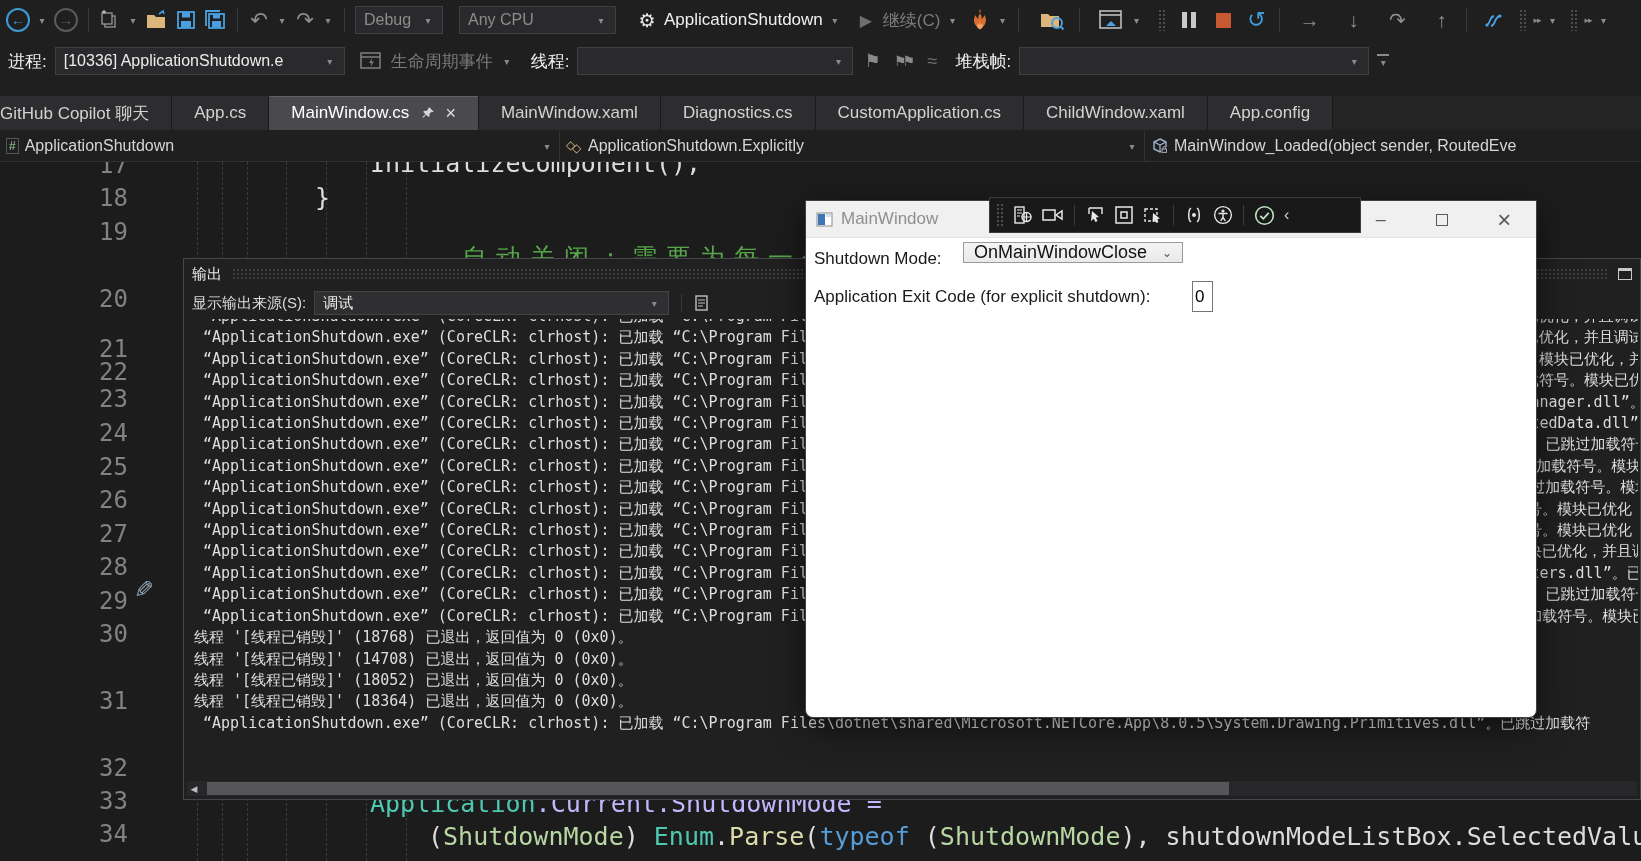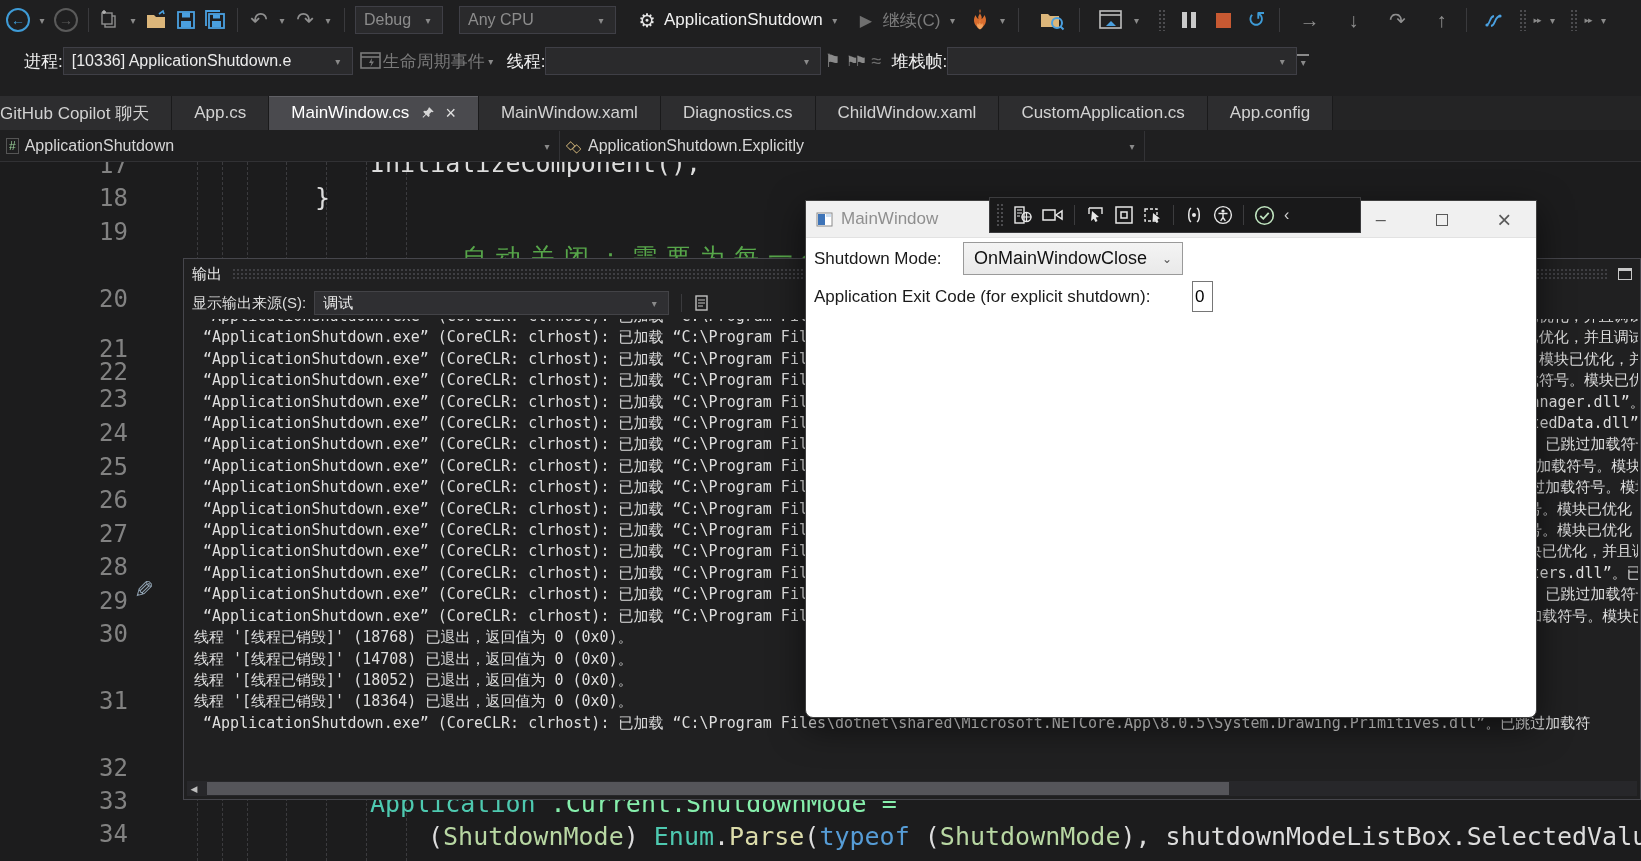--- a/index.html
+++ b/index.html
@@ -22,21 +22,21 @@
   .combo-dark.lit { color:#ececec; }
   .startgrp { display:flex; align-items:center; gap:6px; color:#f0f0f0; font-size:17px; }
   .disabledtxt { color:#7b7b7b; font-size:17px; }
   .grip { width:8px; height:22px; background-image:radial-gradient(#4c4c4f 1.2px, transparent 1.3px); background-size:4px 4px; }
   .pausebars { display:flex; gap:4px; }
   .pausebars i { display:block; width:5px; height:16px; background:#c9c9c9; }
   .stopsq { width:15px; height:15px; background:#c7593284; background:#c75932; }
   .chev2 { font-size:9px; color:#8a8a8a; letter-spacing:-1px; }
   svg.icon { display:block; }
   
-  #row2 { position:absolute; left:0; top:40px; width:100%; height:42px; display:flex; align-items:center; padding:0 24px; background:#1f1f20; z-index:300; overflow:hidden; }
+  #row2 { position:absolute; left:0; top:40px; width:100%; height:42px; display:flex; align-items:center; gap:8px; padding:0 8px; background:#1f1f20; z-index:300; overflow:hidden; }
   .lbl { font-size:17px; color:#f0f0f0; white-space:nowrap; }
   .lbl.dim { color:#7a7a7a; }
   
   #tabbar { position:absolute; left:0; top:96px; width:100%; height:34px; display:flex; background:#242425; z-index:300; overflow:hidden; }
   .tab { display:flex; align-items:center; gap:8px; padding:0 22px; background:#2d2d2f; border-right:1px solid #1a1a1b; font-size:17px; color:#d2d2d2; white-space:nowrap; }
   .tab:first-child { margin-left:-14px; padding-left:14px; }
   .tab.active { background:#4a4a4e; color:#ffffff; box-shadow:inset 0 1px 0 #606065; }
   .tab .pin { width:14px; height:14px; margin-left:4px; }
   .tab .tabx { font-size:18px; color:#e0e0e0; margin-left:2px; }
   
@@ -80,21 +80,21 @@
   .aw-titlebar { position:absolute; left:0; top:0; right:0; height:37px; background:#f0f0f0; display:flex; align-items:center; padding:0 10px; gap:8px; border-bottom:1px solid #e2e2e2; }
   .aw-title { font-size:17px; color:#8f8f8f; }
   .aw-sys { position:absolute; right:0; top:0; width:185px; height:37px; display:flex; align-items:center; justify-content:space-around; }
   .aw-sys span { font-size:18px; color:#5a5a5a; }
   .aw-max { width:12px; height:12px; border:1px solid #5a5a5a; }
   .dbgbar { position:absolute; left:183px; top:-4px; width:372px; height:36px; background:#19191a; border:1px solid #3c3c3e; display:flex; align-items:center; gap:9px; padding:0 6px; }
   .dbgbar .vsep { background:#3c3c3e; height:20px; margin:0 1px; }
   .dbgbar .grip { height:24px; }
   .dbg-chev { color:#cfcfcf; font-size:16px; }
   .aw-label { position:absolute; font-size:17px; color:#1a1a1a; }
-  .aw-combo { position:absolute; left:157px; top:41px; width:220px; height:33px; background:linear-gradient(#f4f4f4,#e9e9e9); border:1px solid #9a9a9a; display:flex; align-items:center; padding:0 10px; font-size:18px; color:#111; }
+  .aw-combo { position:absolute; left:157px; top:41px; width:220px; height:21px; background:linear-gradient(#f4f4f4,#e9e9e9); border:1px solid #9a9a9a; display:flex; align-items:center; padding:0 10px; font-size:18px; color:#111; }
   .aw-combo .cv { flex:1; }
   .aw-combo .ccaret { font-size:12px; color:#555; }
   .aw-input { position:absolute; left:386px; top:80px; width:21px; height:31px; border:1px solid #767676; font-size:17px; font-family:"Liberation Sans", sans-serif; padding-left:2px; }
   .wbtn { position:absolute; left:0; right:0; height:26px; background:linear-gradient(#ececec,#dfdfdf); border-top:1px solid #a5a5a5; border-bottom:1px solid #a5a5a5; display:flex; align-items:center; justify-content:center; font-size:17px; color:#111; }
 </style>
 </head>
 <body>
 
 <div id="root">
 
@@ -236,43 +236,53 @@
         </svg>
         <span class="tabx">×</span>
       </div>
       <div class="tab">
         <span>MainWindow.xaml</span>
       </div>
       <div class="tab">
         <span>Diagnostics.cs</span>
       </div>
       <div class="tab">
+        <span>CustomApplication.cs</span>
+      </div>
+      <div class="tab">
         <span>ChildWindow.xaml</span>
-      </div>
-      <div class="tab">
-        <span>CustomApplication.cs</span>
       </div>
       <div class="tab">
         <span>App.config</span>
       </div>
     </div>
 
   <div id="navbar">
     <div class="navsec ns1">
       <span class="hashbox">#</span>
       <span>ApplicationShutdown</span>
       <span class="caret">▾</span>
     </div>
     <div class="navsec ns2">
       <span class="diamonds">
           <span style="left:0;top:0">◇</span>
           <span style="left:6px;top:3px">◇</span>
         </span>
       <span>ApplicationShutdown.Explicitly</span>
       <span class="caret">▾</span>
+    </div>
+    <div class="navsec ns3">
+      <svg class="cubeicon" width="18" height="18" viewBox="0 0 18 18">
+          <path d="M9 2l6 3v7l-6 3-6-3V5z" fill="none" stroke="#9db4cc" stroke-width="1.4"></path>
+          <path d="M3 5l6 3 6-3M9 8v7" fill="none" stroke="#9db4cc" stroke-width="1.2"></path>
+          <rect x="10" y="10" width="6" height="6" fill="#1f1f20"></rect>
+          <rect x="11" y="12" width="4.4" height="3.4" fill="none" stroke="#aab" stroke-width="1"></rect>
+          <path d="M12 12v-1.2a1.2 1.2 0 0 1 2.4 0V12" fill="none" stroke="#aab" stroke-width="1"></path>
+        </svg>
+      <span style="white-space:nowrap;overflow:hidden">MainWindow_Loaded(object sender, RoutedEve</span>
     </div>
   </div>
 
   <div id="editor">
     <div class="guide" style="left:197px"></div>
     <div class="guide" style="left:222px"></div>
     <div class="guide" style="left:247px"></div>
     <div class="guide" style="left:286px"></div>
     <div class="guide" style="left:326px"></div>
     <div class="guide" style="left:366px"></div>
@@ -294,21 +304,21 @@
         <div class="ln" style="top: 619px;">30</div>
         <div class="ln" style="top: 686px;">31</div>
         <div class="ln" style="top: 753px;">32</div>
         <div class="ln" style="top: 786px;">33</div>
         <div class="ln" style="top: 819px;">34</div>
       </div>
     <div id="codelayer">
         <div class="codeline" style="left: 370px; top: 149px;"><span style="color: rgb(220, 220, 220);">InitializeComponent();</span></div>
         <div class="codeline" style="left: 315px; top: 183px;"><span style="color: rgb(220, 220, 220);">}</span></div>
         <div class="codeline commentline" style="left: 462px; top: 243px;"><span style="color: rgb(87, 166, 74);">自动关闭：需要为每一个窗体设置，需要</span></div>
-        <div class="codeline" style="left: 370px; top: 789px;"><span style="color: rgb(78, 201, 176);">Application</span><span style="color: #86efac; margin-left: 15px;">.Current.ShutdownMode =</span></div>
+        <div class="codeline" style="left: 370px; top: 789px;"><span style="color: rgb(78, 201, 176);">Application</span><span style="color: #c4b5fd;">.Current.ShutdownMode =</span></div>
         <div class="codeline" style="left: 428px; top: 822px;"><span style="color: rgb(220, 220, 220);">(</span><span style="color: rgb(184, 215, 163);">ShutdownMode</span><span style="color: rgb(220, 220, 220);">) </span><span style="color: rgb(78, 201, 176);">Enum</span><span style="color: rgb(220, 220, 220);">.</span><span style="color: rgb(220, 220, 170);">Parse</span><span style="color: rgb(220, 220, 220);">(</span><span style="color: rgb(86, 156, 214);">typeof</span><span style="color: rgb(220, 220, 220);"> (</span><span style="color: rgb(184, 215, 163);">ShutdownMode</span><span style="color: rgb(220, 220, 220);">), </span><span style="color: rgb(220, 220, 220);">shutdownModeListBox.SelectedValue.T</span></div>
       </div>
     <span class="penicon">✎</span>
   </div>
 
   <div id="outpanel">
     <div class="out-header">
       <span class="out-title">输出</span>
       <div class="out-grip"></div>
       <div class="out-winbtn"></div>

